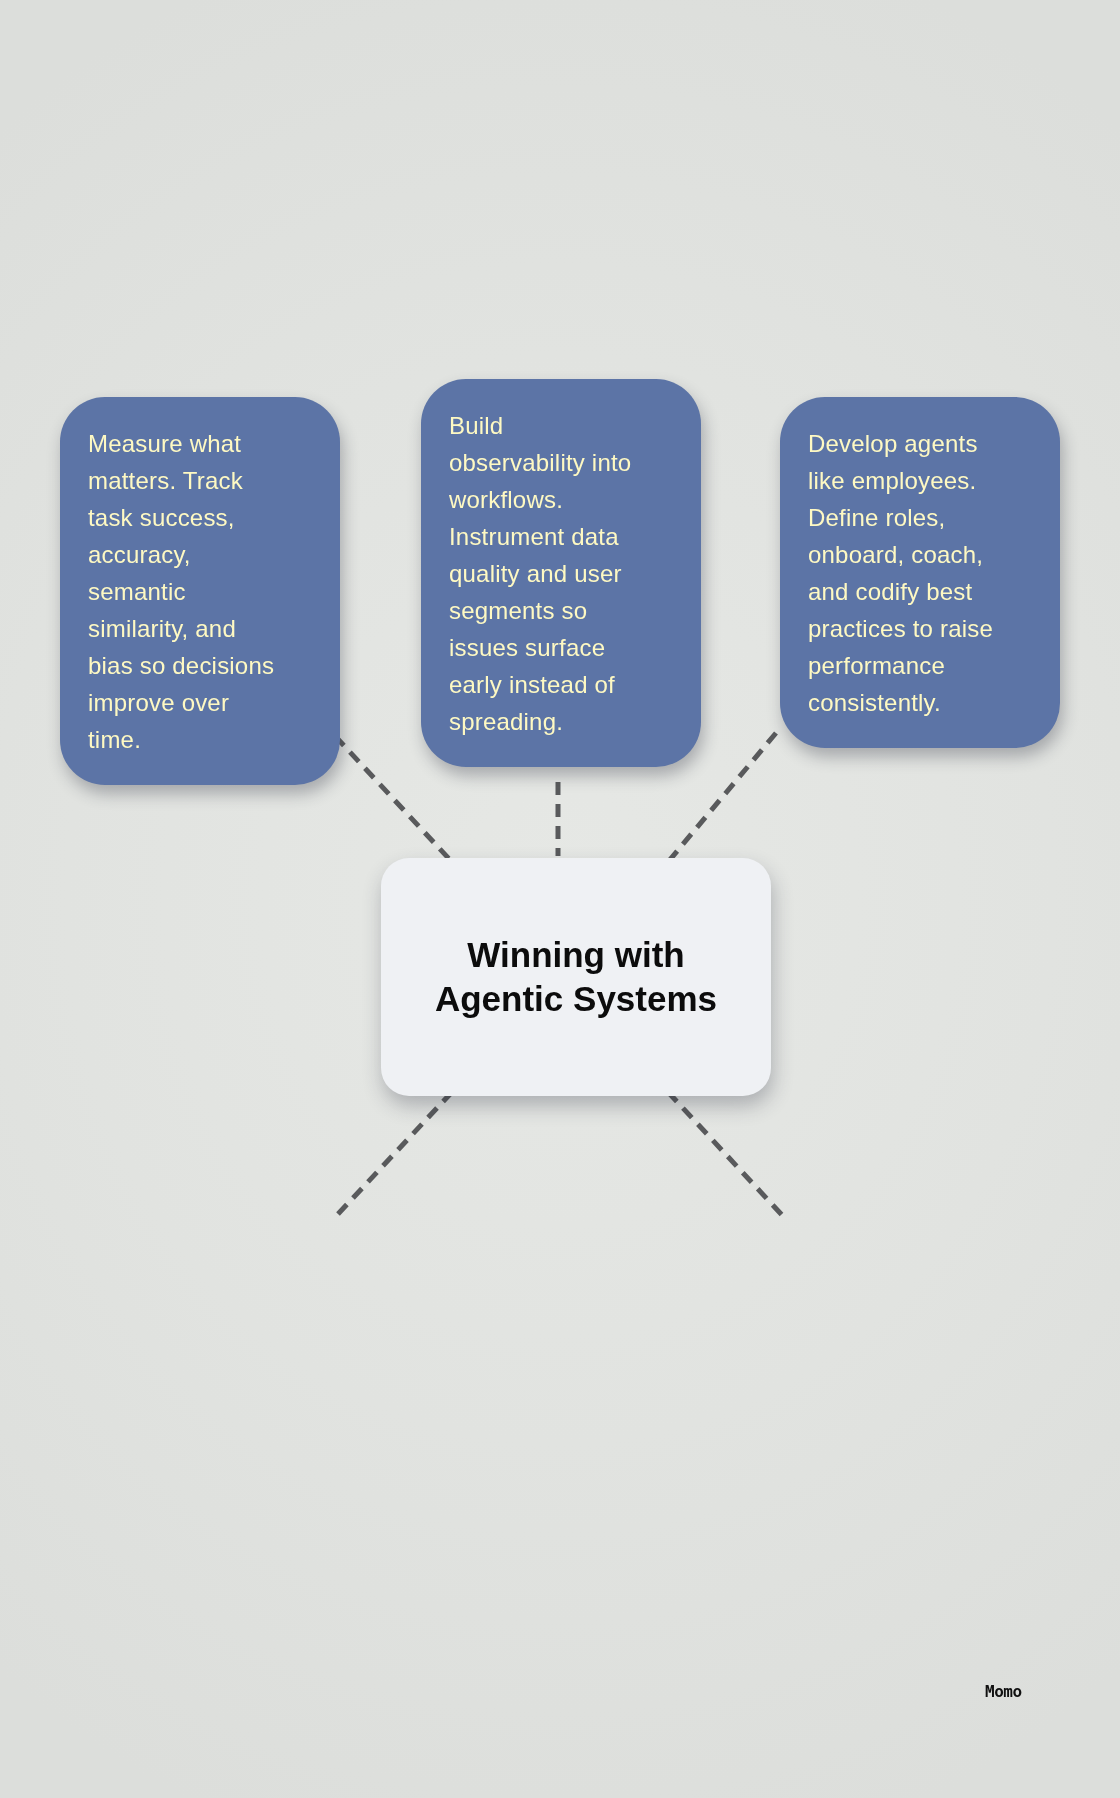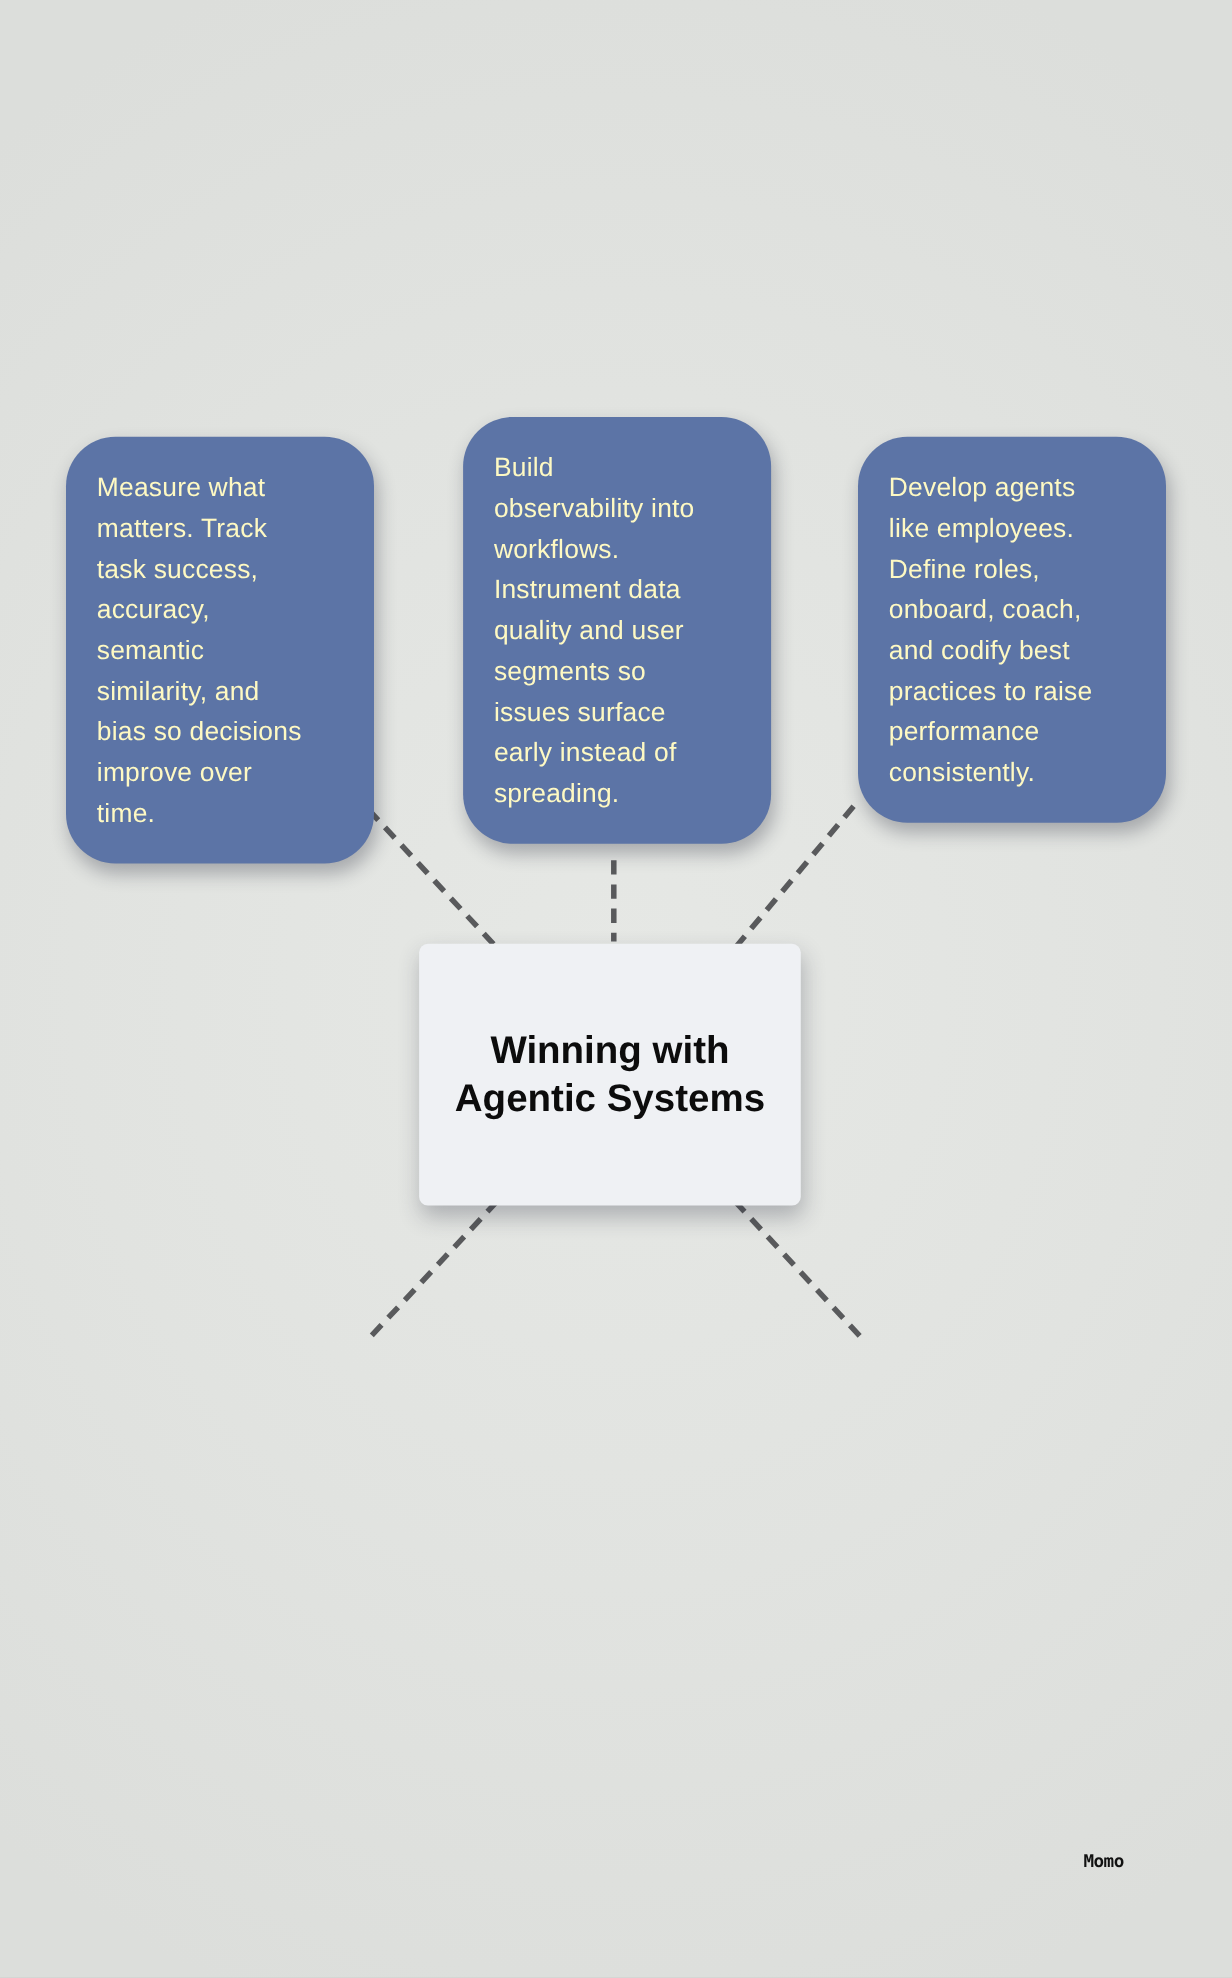--- a/index.html
+++ b/index.html
@@ -61,24 +61,24 @@
   }
   .node-measure       { left: 60px;  top: 397px;  height: 388px; }
   .node-observability { left: 421px; top: 379px;  height: 388px; }
   .node-agents        { left: 780px; top: 397px;  height: 351px; }
   .node-autonomy      { left: 60px;  top: 1165px; height: 388px; }
   .node-urgency       { left: 780px; top: 1166px; height: 390px; }
   .center-node {
     position: absolute;
     left: 381px;
     top: 858px;
-    width: 347px;
+    width: 390px;
     height: 238px;
     background: #eff1f4;
-    border-radius: 8px;
+    border-radius: 28px;
     box-shadow: 2px 10px 20px rgba(45, 50, 65, 0.30);
     display: flex;
     align-items: center;
     justify-content: center;
   }
   .center-label {
     font-size: 35px;
     line-height: 44px;
     font-weight: 700;
     color: #0c0c0c;

